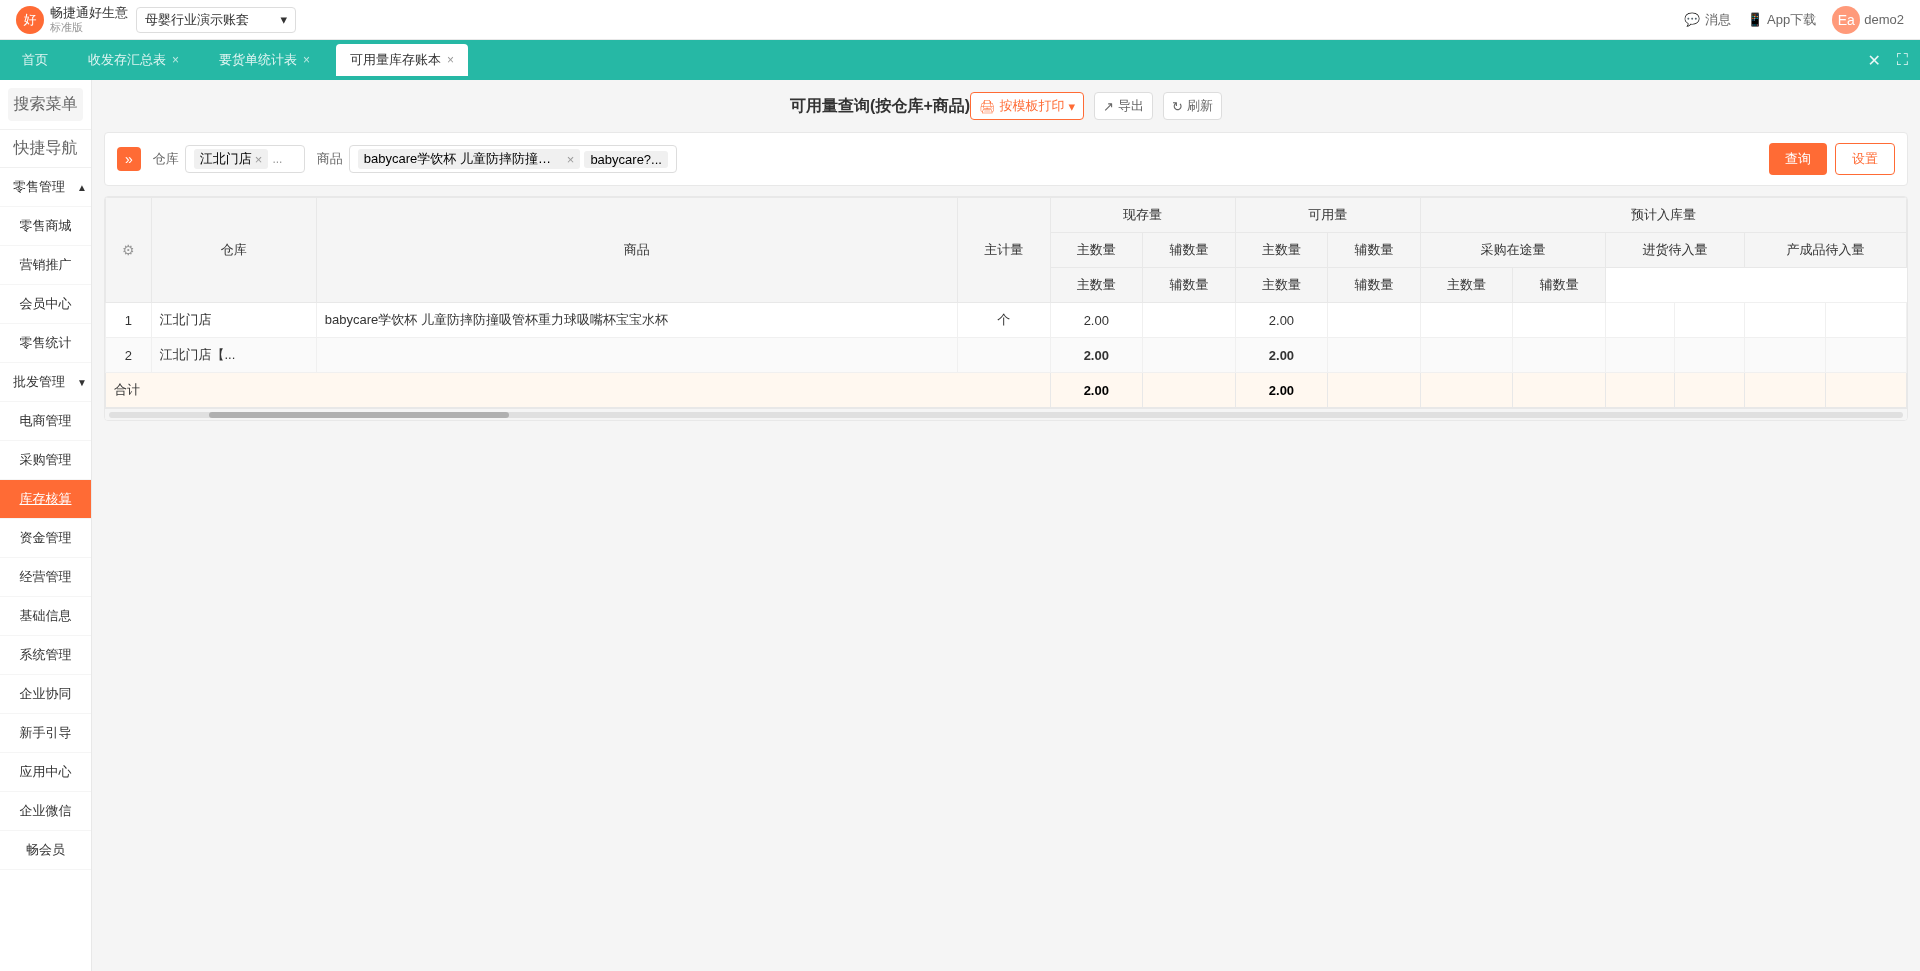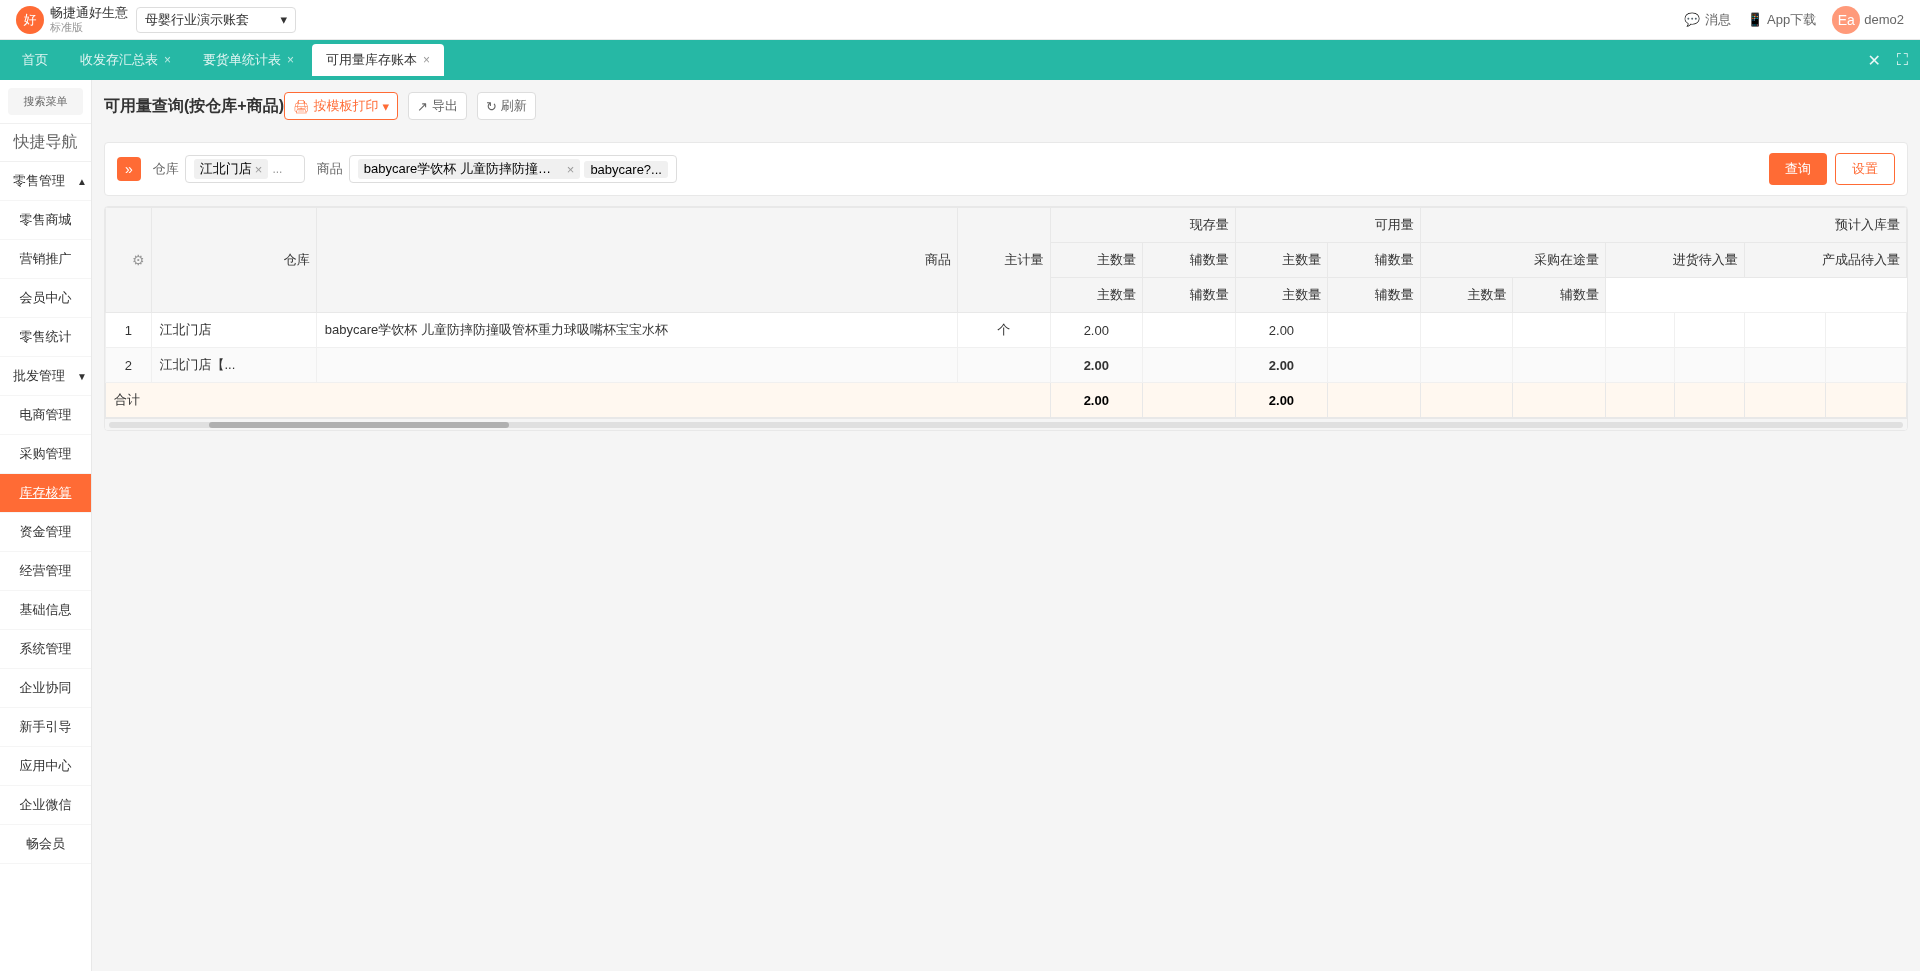--- a/index.html
+++ b/index.html
@@ -79,21 +79,21 @@
       font-size: 14px;
     }
 
     
     .tab-bar {
       height: 40px;
       background: #26b8a5;
       display: flex;
       align-items: center;
       padding: 0 8px;
-      gap: 4px;
+      gap: 12px;
     }
     .tab-item {
       height: 32px;
       padding: 0 14px;
       display: flex;
       align-items: center;
       gap: 6px;
       cursor: pointer;
       border-radius: 4px 4px 0 0;
       font-size: 13px;
@@ -144,21 +144,21 @@
       padding: 8px;
       border-bottom: 1px solid #f0f0f0;
     }
     .sidebar-search-btn {
       width: 100%;
       padding: 6px 4px;
       background: #f5f5f5;
       border: none;
       border-radius: 4px;
       cursor: pointer;
-      font-size: 11px;
+      font-size: 16px;
       color: #666;
       text-align: center;
     }
     .sidebar-nav-btn {
       padding: 8px;
       text-align: center;
       cursor: pointer;
       font-size: 16px;
       color: #666;
       border-bottom: 1px solid #f0f0f0;
@@ -194,22 +194,22 @@
       flex: 1;
       overflow: auto;
       background: #f5f5f5;
       padding: 12px;
     }
 
     
     .page-header {
       display: flex;
       align-items: center;
-      justify-content: flex-start;
-      margin-bottom: 22px;
+      justify-content: center;
+      margin-bottom: 12px;
     }
     .page-title {
       font-size: 16px;
       font-weight: 600;
       color: #333;
     }
     .page-actions {
       display: flex;
       align-items: center;
       gap: 10px;
@@ -321,21 +321,21 @@
       overflow: auto;
     }
     table {
       width: 100%;
       border-collapse: collapse;
     }
     .thead-row-1 th, .thead-row-2 th {
       background: #f5f5f5;
       border: 1px solid #e8e8e8;
       padding: 8px 6px;
-      text-align: right;
+      text-align: center;
       font-weight: 500;
       color: #333;
       font-size: 13px;
       white-space: nowrap;
     }
     .thead-row-1 th.span-header {
       border-bottom: none;
     }
     .thead-row-2 th {
       border-top: none;

